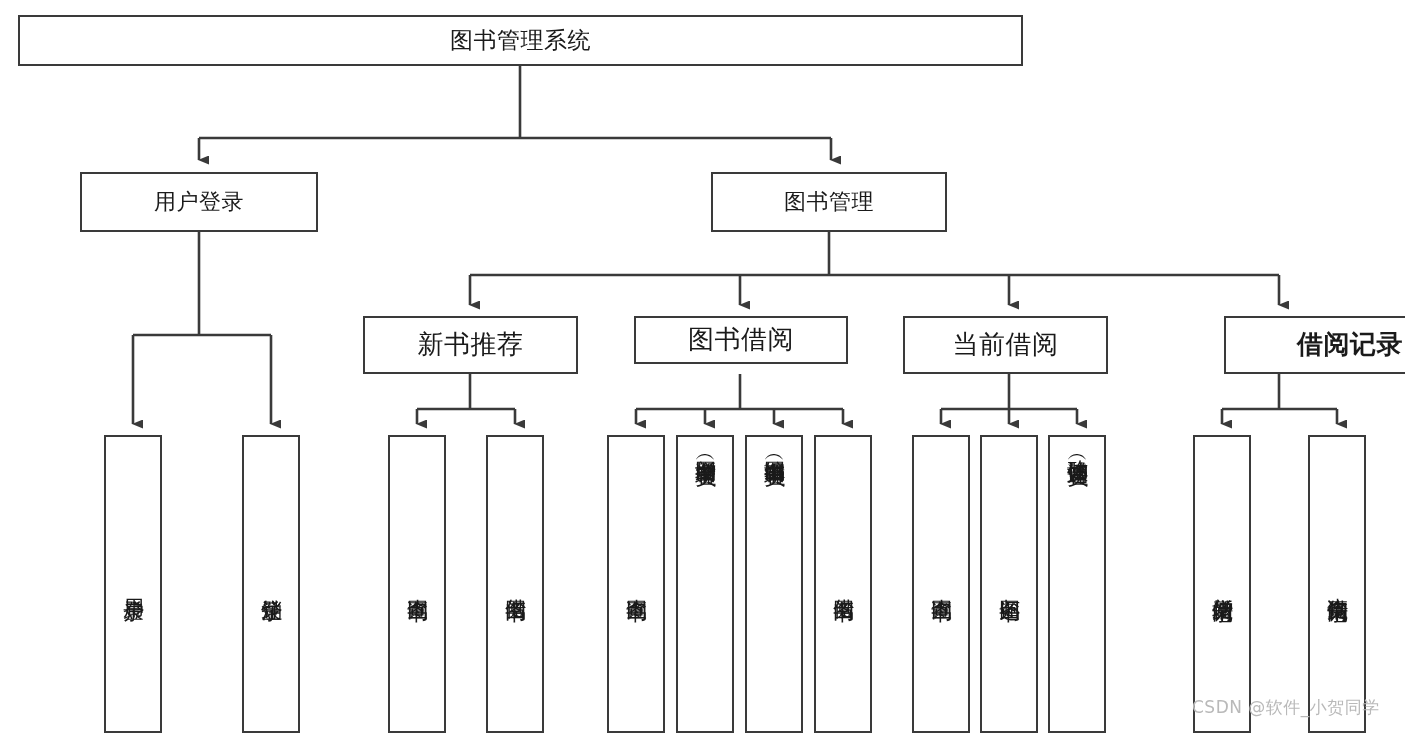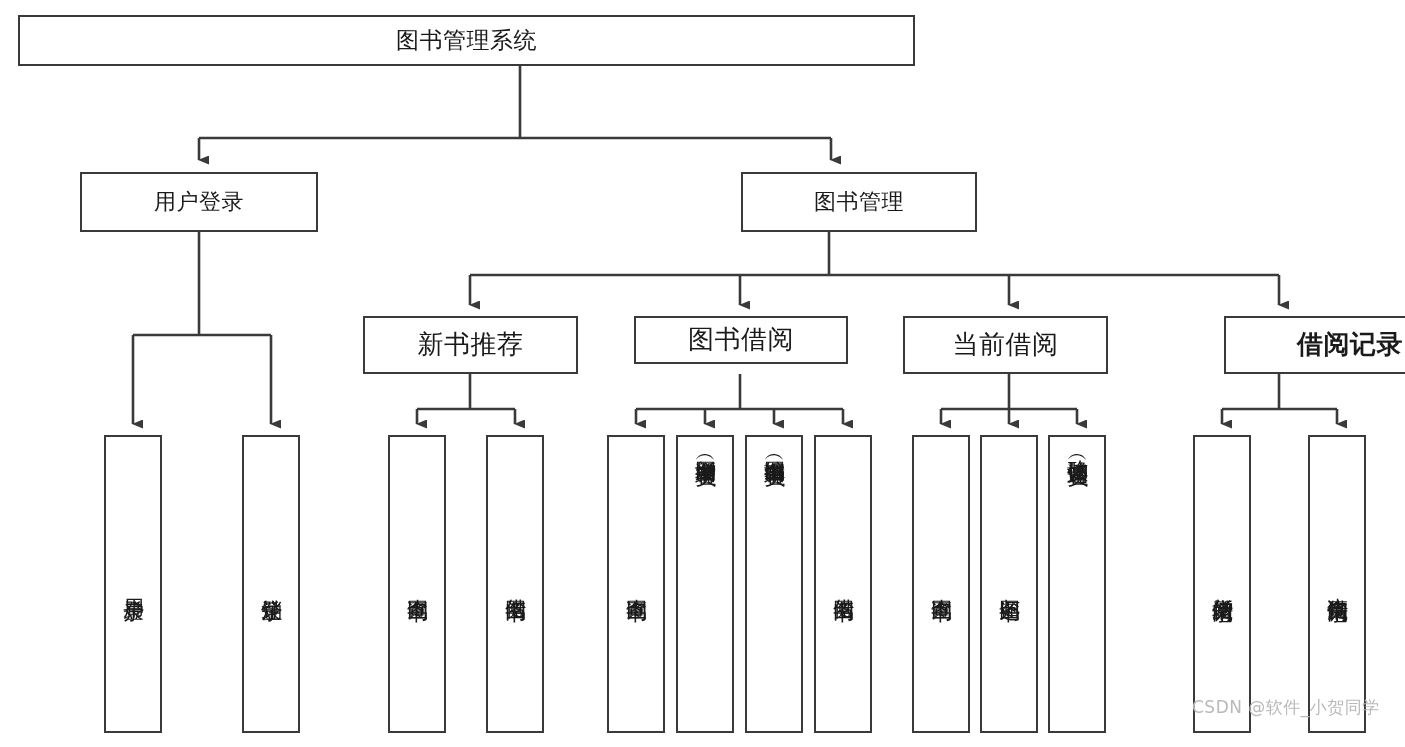--- a/index.html
+++ b/index.html
@@ -117,28 +117,28 @@
       <path d="M1009,409 L1009,424" marker-end="url(#arrow)"></path>
       <path d="M1077,409 L1077,424" marker-end="url(#arrow)"></path>
 
       <path d="M1279,374 L1279,409"></path>
       <path d="M1222,409 L1337,409"></path>
       <path d="M1222,409 L1222,424" marker-end="url(#arrow)"></path>
       <path d="M1337,409 L1337,424" marker-end="url(#arrow)"></path>
     </g>
   </svg>
 
-  <div class="node root" style="left:18px; top:15px; width:897px; height:51px;">
+  <div class="node root" style="left:18px; top:15px; width:1005px; height:51px;">
     <span class="node-label">图书管理系统</span>
   </div>
 
   <div class="node lvl1" style="left:80px; top:172px; width:238px; height:60px;">
     <span class="node-label">用户登录</span>
   </div>
-  <div class="node lvl1" style="left:711px; top:172px; width:236px; height:60px;margin-left:30px;">
+  <div class="node lvl1" style="left:711px; top:172px; width:236px; height:60px;">
     <span class="node-label">图书管理</span>
   </div>
 
   <div class="node lvl2" style="left:363px; top:316px; width:215px; height:58px;">
     <span class="node-label">新书推荐</span>
   </div>
   <div class="node lvl2" style="left:634px; top:316px; width:214px; height:48px;">
     <span class="node-label">图书借阅</span>
   </div>
   <div class="node lvl2" style="left:903px; top:316px; width:205px; height:58px;">

